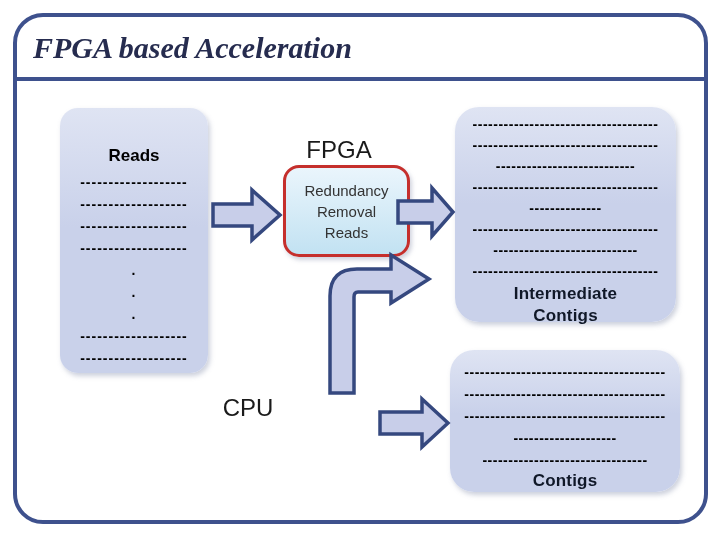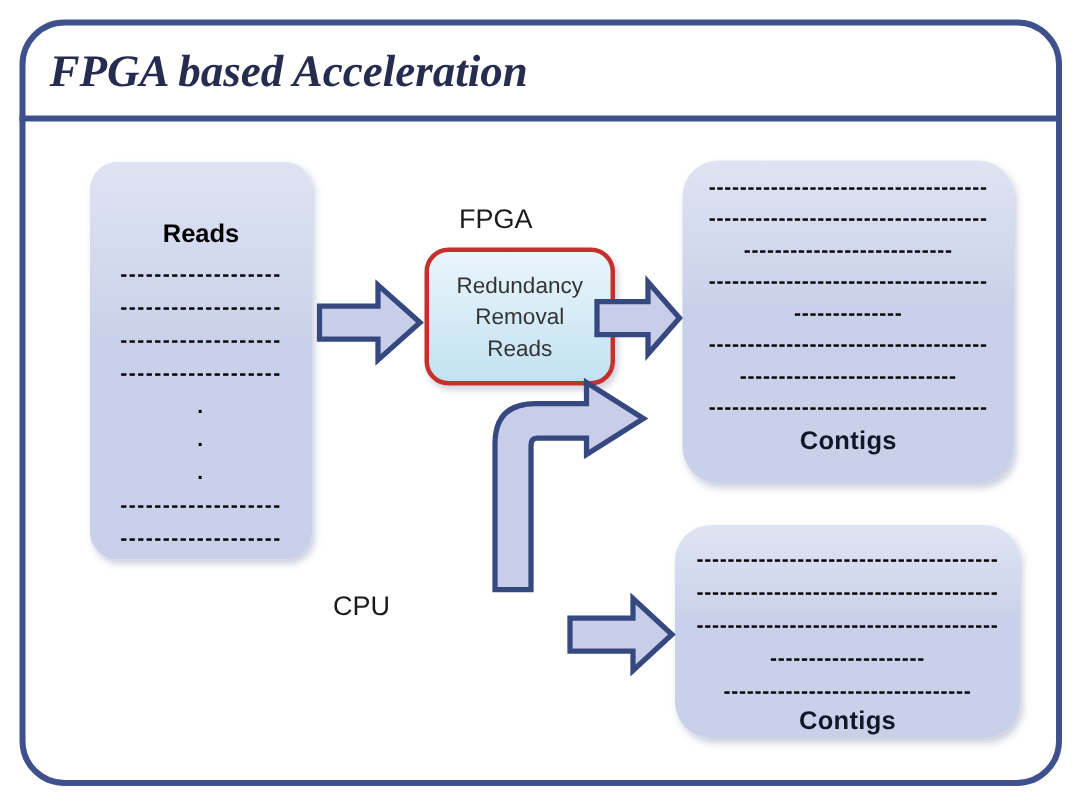--- a/index.html
+++ b/index.html
@@ -33,22 +33,22 @@
   }
   .inter{left:455px;top:107px;width:221px;height:215px;padding-top:7px;border-radius:24px;}
   .inter .dash{line-height:21px;letter-spacing:0.5px;}
   .contigs{left:450px;top:350px;width:230px;height:142px;padding-top:11px;border-radius:24px;}
   .contigs .dash{letter-spacing:0.5px;}
   .caption{
     font-size:17px;font-weight:bold;color:#101828;line-height:20px;letter-spacing:0.2px;
   }
   .inter .caption{margin-top:2px;}
   .label{
-    position:absolute;font-size:18px;color:var(--label-text,#1A1A1A);
-    text-align:left;white-space:nowrap;
+    position:absolute;font-size:24px;color:var(--label-text,#1A1A1A);
+    text-align:center;white-space:nowrap;
   }
   .label-fpga{left:306px;top:136px;width:66px;}
   .label-cpu{left:222px;top:394px;width:52px;}
   .rru{
     position:absolute;left:283px;top:165px;width:127px;height:92px;box-sizing:border-box;
     border:3px solid var(--rru-border,#C52F2C);border-radius:16px;
     background:linear-gradient(180deg,var(--rru-fill-top,#EAF5FC) 0%,var(--rru-fill-bottom,#C2E2F2) 100%);
     display:flex;flex-direction:column;align-items:center;justify-content:center;
     font-size:15px;color:#333;line-height:21px;text-align:center;
     box-shadow:2px 3px 4px rgba(120,128,160,0.35);
@@ -101,20 +101,21 @@
 
   <div class="lavbox inter">
     <div class="dash">------------------------------------</div>
     <div class="dash">------------------------------------</div>
     <div class="dash">---------------------------</div>
     <div class="dash">------------------------------------</div>
     <div class="dash">--------------</div>
     <div class="dash">------------------------------------</div>
     <div class="dash">----------------------------</div>
     <div class="dash">------------------------------------</div>
+    <div class="caption">Intermediate</div>
     <div class="caption">Contigs</div>
   </div>
 
 
   <div class="lavbox contigs">
     <div class="dash">---------------------------------------</div>
     <div class="dash">---------------------------------------</div>
     <div class="dash">---------------------------------------</div>
     <div class="dash">--------------------</div>
     <div class="dash">--------------------------------</div>

